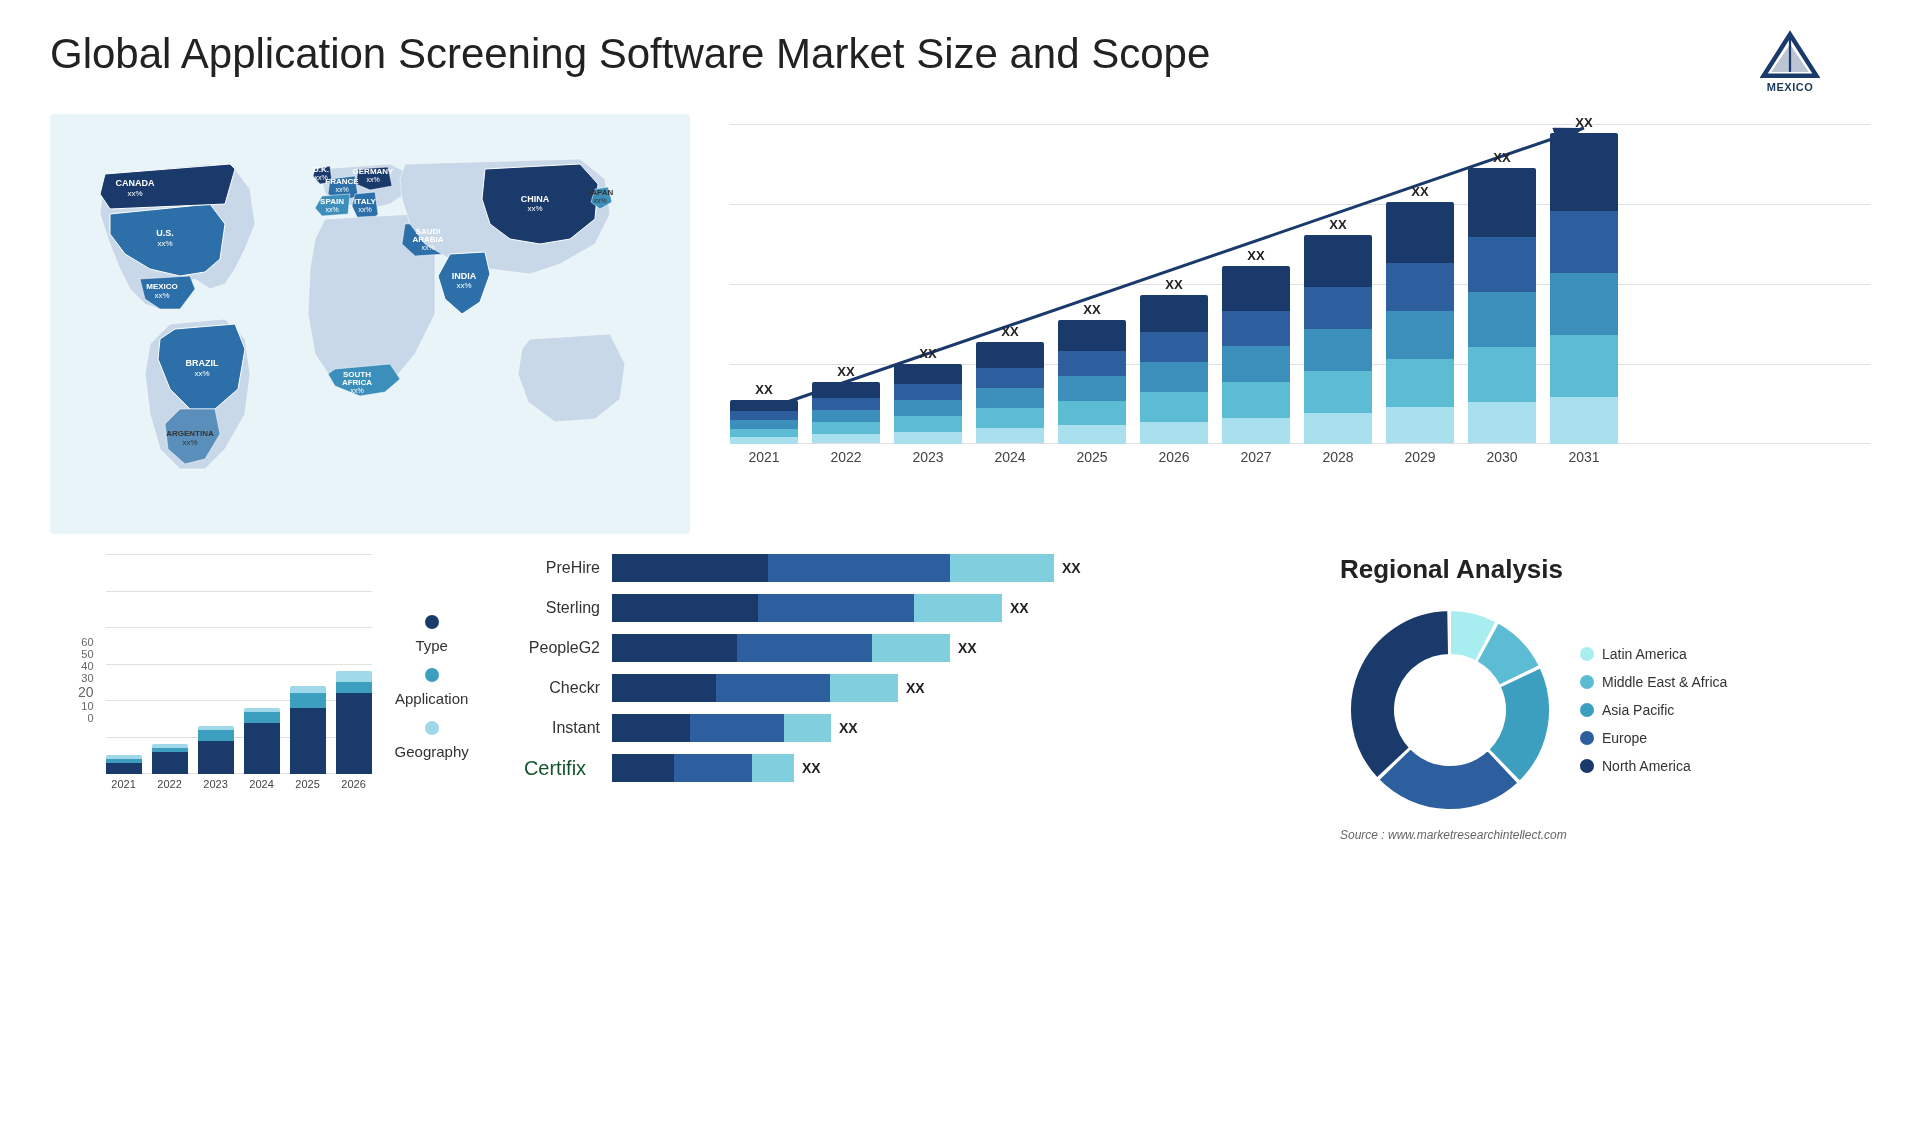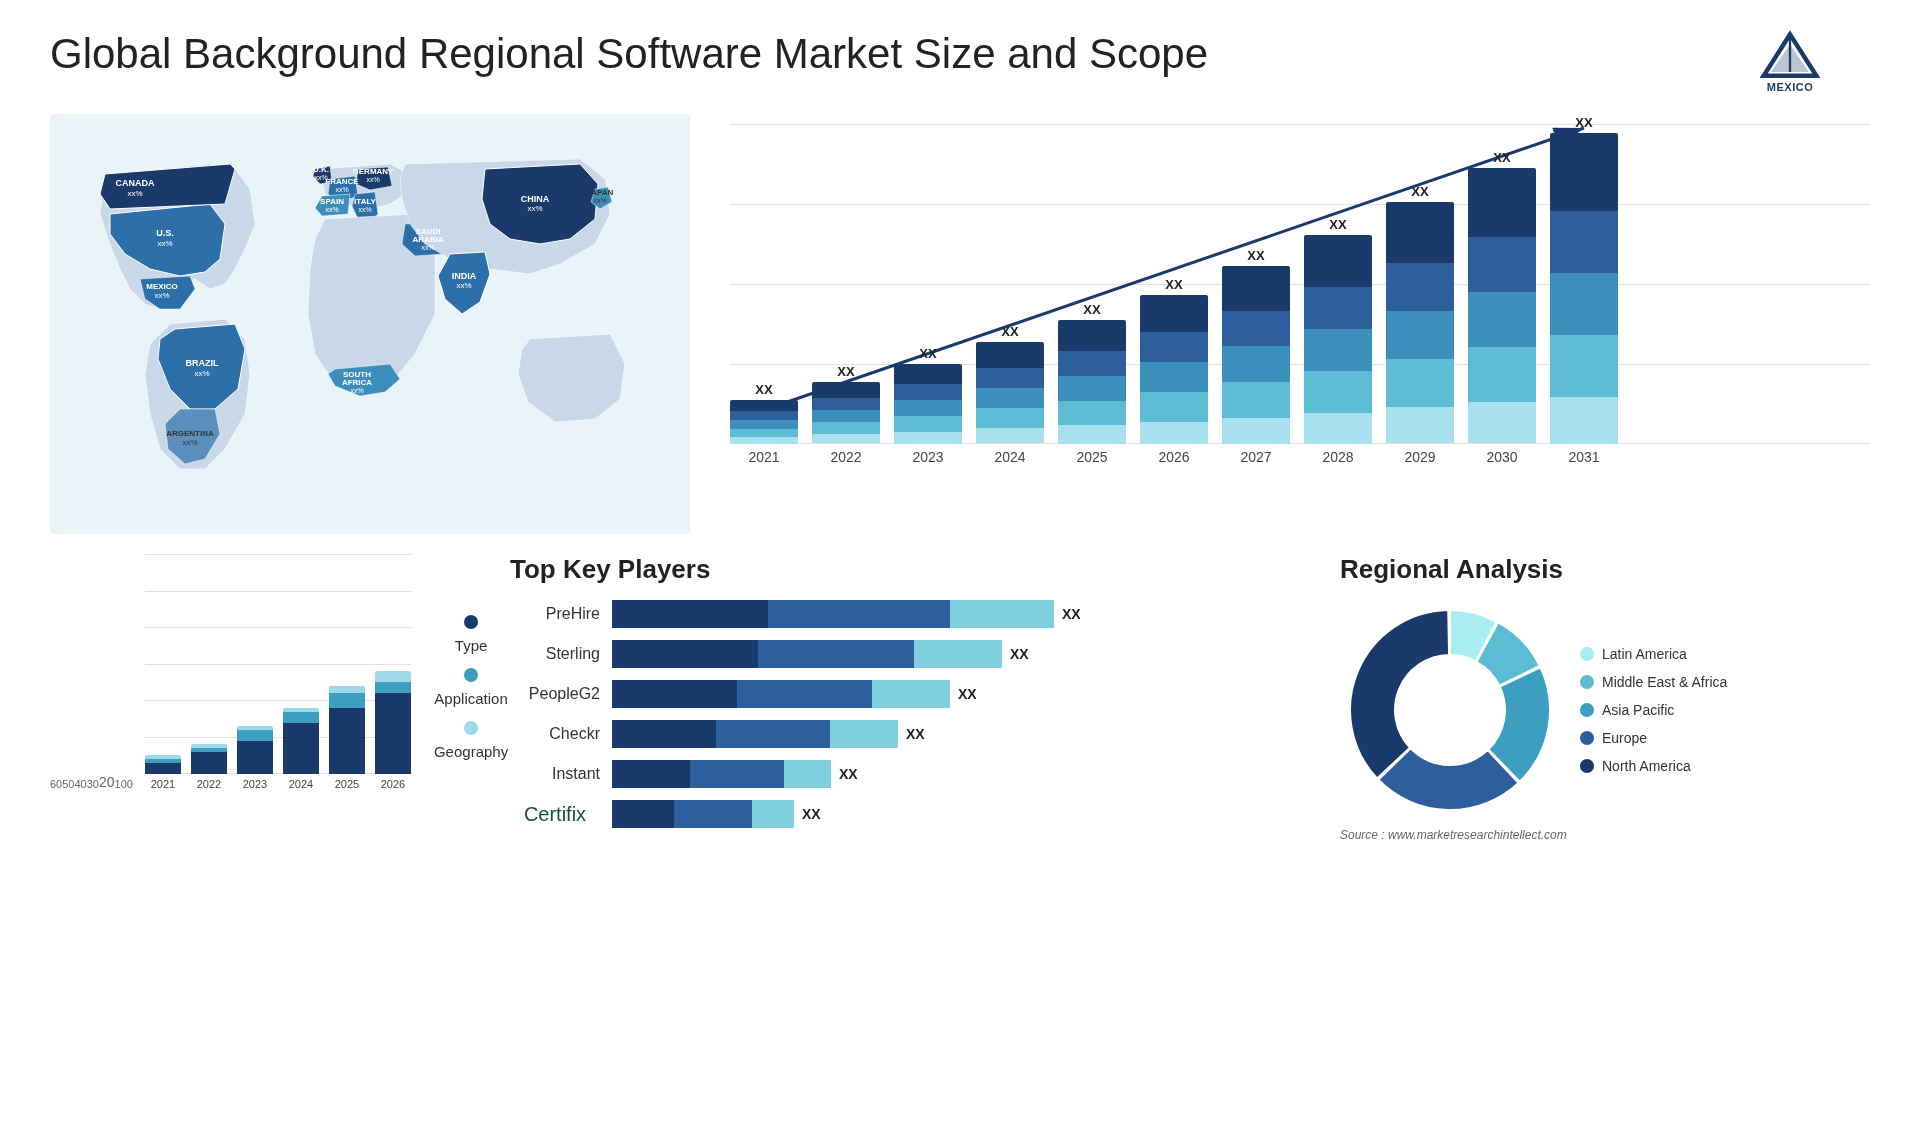--- a/index.html
+++ b/index.html
@@ -85,21 +85,21 @@
       font-size: 14px;
       color: #333;
     }
   </style>
 </head>
 <body>
 
 <div class="page-container">
 
   <div class="header">
-    <h1 class="main-title">Global Background Regional Software Market Size and Scope</h1>
+    <h1 class="main-title">Global Application Screening Software Market Size and Scope</h1>
     <div class="logo-area">
       <svg class="logo-icon" viewBox="0 0 80 65">
         <polygon points="40,5 75,60 5,60" fill="none" stroke="#1a3a6c" stroke-width="6"></polygon>
         <polygon points="40,18 65,55 15,55" fill="#1a3a6c" opacity="0.3"></polygon>
         <line x1="40" y1="5" x2="40" y2="55" stroke="#1a3a6c" stroke-width="3"></line>
       </svg>
       <div class="logo-text">MEXICO</div>
     </div>
   </div>
 
@@ -353,21 +353,21 @@
       </div>
     </div>
 
   </div>
 
   <div style="display:grid; grid-template-columns:430px 1fr 530px; gap:20px; align-items:start;">
 
     <div>
       <div style="display:flex; align-items:flex-end; gap:8px;">
 
-        <div style="display:flex; flex-direction:row; justify-content:center; height:220px; padding-bottom:0; align-items:flex-end; margin-right:4px;">
+        <div style="display:flex; flex-direction:column; justify-content:center; height:220px; padding-bottom:0; align-items:flex-end; margin-right:4px;margin-left:28px;">
           <span style="font-size:11px;color:#666;">60</span>
           <span style="font-size:11px;color:#666;">50</span>
           <span style="font-size:11px;color:#666;">40</span>
           <span style="font-size:11px;color:#666;">30</span>
           <span style="font-size:14px;color:#666;">20</span>
           <span style="font-size:11px;color:#666;">10</span>
           <span style="font-size:11px;color:#666;">0</span>
         </div>
 
         <div style="position:relative;">
@@ -447,21 +447,20 @@
           </div>
           <div class="legend-item">
             <div class="legend-dot" style="background:#9fd8e8;"></div>
             <span class="legend-label">Geography</span>
           </div>
         </div>
       </div>
     </div>
 
     <div style="padding: 0 10px;">
-      <div class="section-title">Top Key Players</div>
       <div id="players-list">
 
       <div style="display: flex; align-items: center; gap: 12px; margin-bottom: 12px;">
             <div style="font-size: 16px; color: rgb(51, 51, 51); width: 90px; text-align: right;">PreHire</div>
             <div style="flex: 1 1 0%; height: 28px; display: flex; align-items: center;">
               <div style="height: 28px; display: flex;">
                 <div style="width: 156px; height: 28px; background: rgb(26, 58, 108);"></div>
                 <div style="width: 182px; height: 28px; background: rgb(45, 95, 158);"></div>
                 <div style="width: 104px; height: 28px; background: rgb(127, 207, 223);"></div>
               </div>

